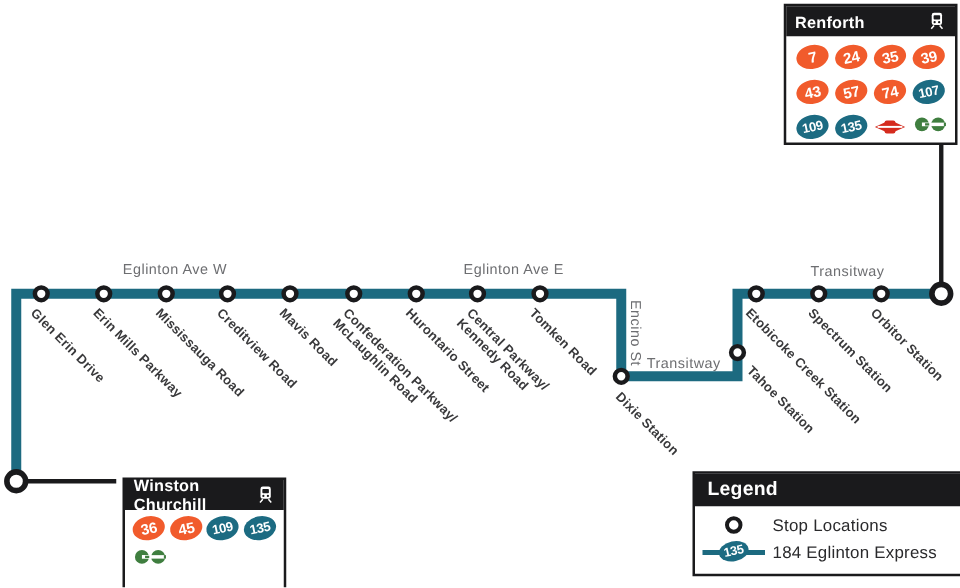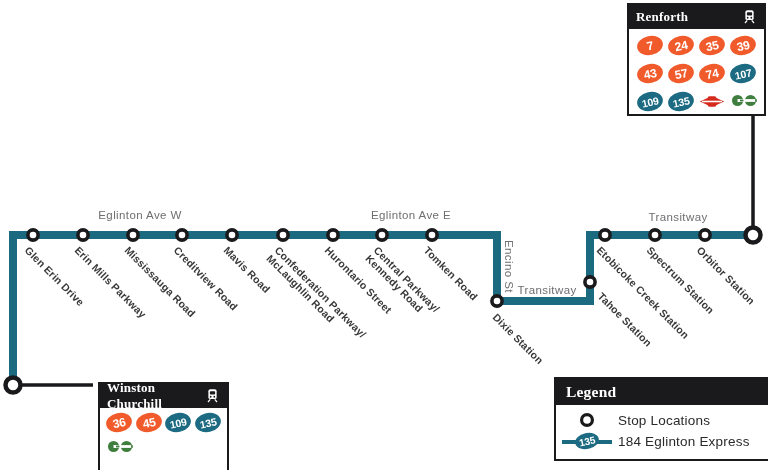--- a/index.html
+++ b/index.html
@@ -3,21 +3,21 @@
 <meta charset="utf-8">
 <style>
   html,body{margin:0;padding:0;background:#fff;}
   body{font-family:"Liberation Sans",sans-serif;}
   .canvas{position:relative;width:768px;height:470px;background:#fff;overflow:hidden;}
   #route-svg{position:absolute;left:0;top:0;font-family:"Liberation Sans",sans-serif;}
 
   
   .info-box{position:absolute;background:#fff;border:2px solid #1a1a1c;box-sizing:border-box;}
   .box-header{background:#1a1a1c;color:#fff;display:flex;align-items:center;justify-content:space-between;
-              padding:0 7px;font-weight:bold;letter-spacing:.2px;font-family:Liberation Serif, serif;}
+              padding:0 7px;font-weight:bold;letter-spacing:.2px;}
   .station-header{height:24px;font-size:13px;}
   .legend-header{height:26px;font-size:15.5px;padding:0 10px;}
   .hdr-icon{display:flex;align-items:center;}
 
   .badge-grid{display:grid;grid-template-columns:repeat(4,1fr);justify-items:center;align-items:center;}
   .renforth-grid{padding:7px 5px;row-gap:9px;}
   .winston-grid{padding:5px 4px;row-gap:7px;}
   .badge{width:26px;height:19px;border-radius:50%;display:flex;align-items:center;justify-content:center;
          color:#fff;font-weight:bold;font-size:12px;transform:rotate(-12deg);letter-spacing:-.3px;}
   .badge.b3{font-size:10.5px;}

